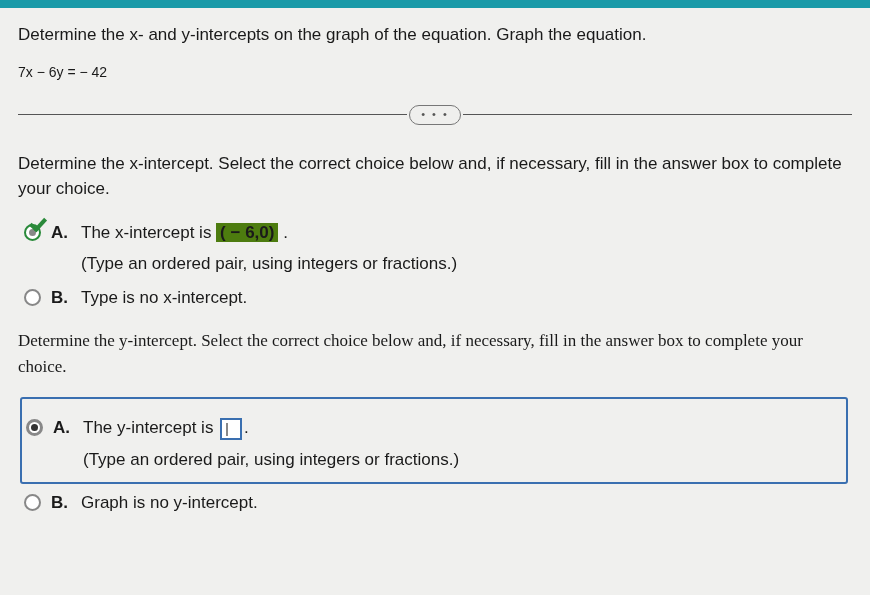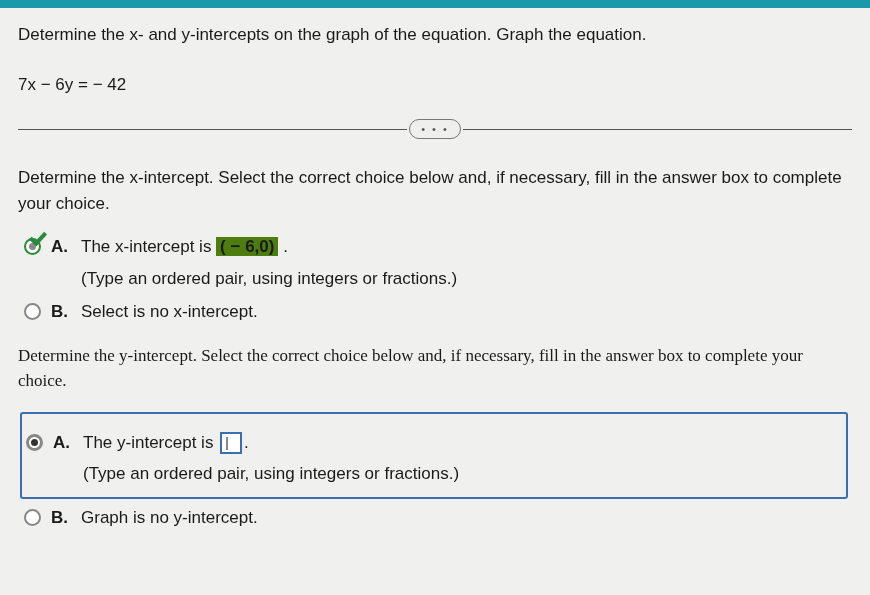--- a/index.html
+++ b/index.html
@@ -6,22 +6,22 @@
   body {
     font-family: Arial, Helvetica, sans-serif;
     background: linear-gradient(to bottom, #1a9aa8 0%, #1a9aa8 8px, #f0f0ee 8px, #f0f0ee 100%);
     width: 870px;
     height: 595px;
     padding: 22px 18px 18px 18px;
     color: #1a1a1a;
     font-size: 17px;
     line-height: 1.5;
   }
-  .question-top { margin-bottom: 24px; }
-  .equation { margin-bottom: 22px; font-size: 17px; }
+  .question-top { margin-bottom: 14px; }
+  .equation { margin-bottom: 22px; font-size: 14px; }
   .divider-row {
     display: flex;
     align-items: center;
     margin: 10px 0 26px 0;
   }
   .hr-line {
     flex: 1;
     border: none;
     border-top: 1.5px solid #555;
     height: 0;
@@ -152,21 +152,21 @@
   <div class="choice-label">A.</div>
   <div class="choice-text">
     <span>The x-intercept is </span><span class="answer-highlight">( − 6,0)</span><span> .</span>
     <div class="hint">(Type an ordered pair, using integers or fractions.)</div>
   </div>
 </div>
 
 <div class="choice-row">
   <div class="radio"></div>
   <div class="choice-label">B.</div>
-  <div class="choice-text">Select is no x-intercept.</div>
+  <div class="choice-text">Type is no x-intercept.</div>
 </div>
 
 <div class="sub-question" style="margin-top:18px;font-family:Liberation Serif, serif;">Determine the y-intercept. Select the correct choice below and, if necessary, fill in the answer box to complete your choice.</div>
 
 <div class="y-section">
   <div class="active-group">
     <div class="choice-row">
       <div class="radio selected"></div>
       <div class="choice-label">A.</div>
       <div class="choice-text">

